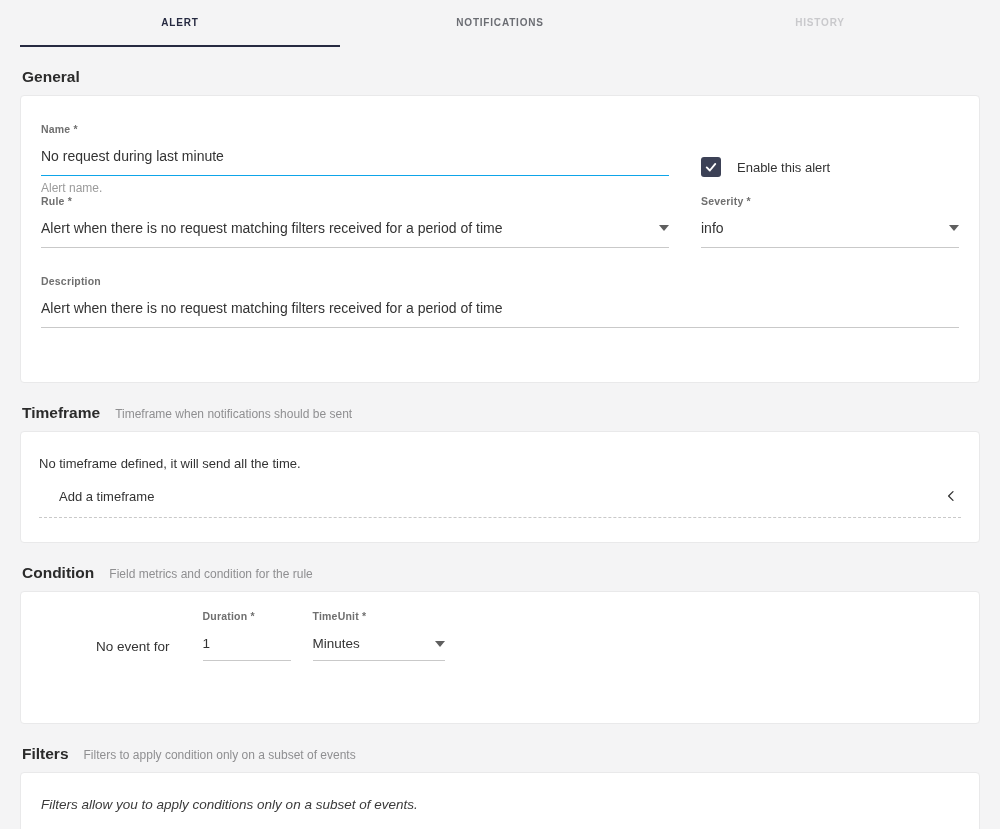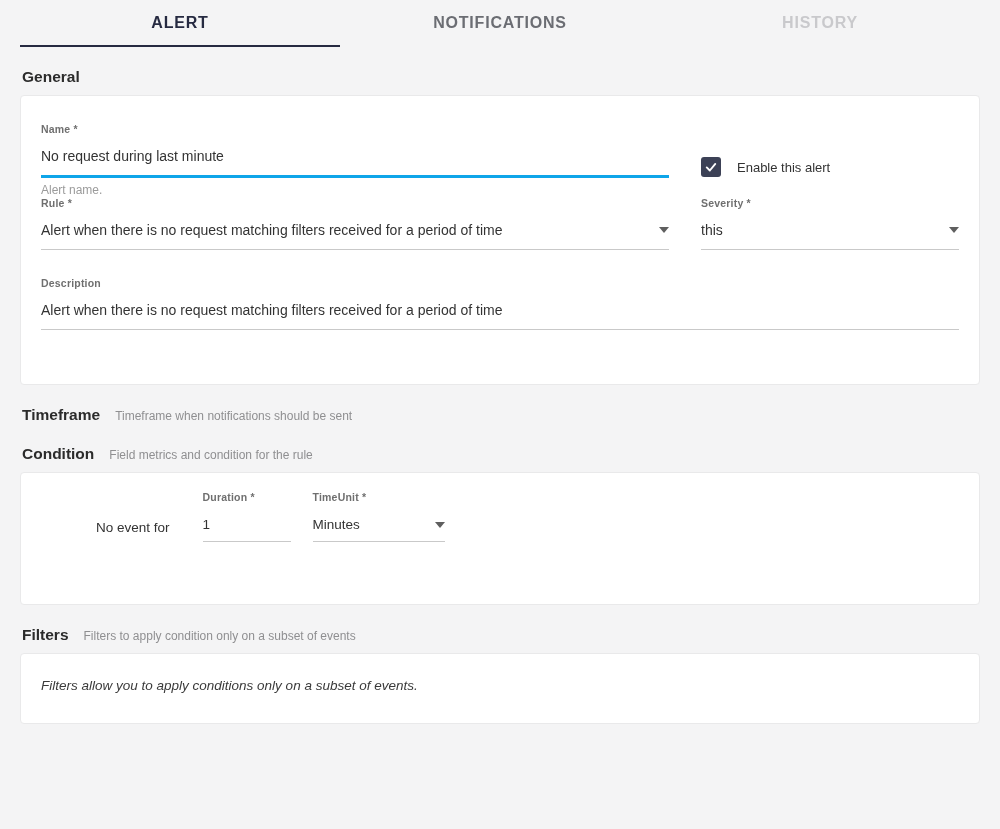--- a/index.html
+++ b/index.html
@@ -13,21 +13,21 @@
     overflow: hidden;
   }
   .page { width: 1000px; padding: 0 20px; }
 
   
   .tabbar { display: flex; height: 47px; }
   .tab {
     flex: 1;
     text-align: center;
     line-height: 45px;
-    font-size: 16px;
+    font-size: 10px;
     font-weight: bold;
     letter-spacing: 0.8px;
     color: #6b6d73;
     cursor: pointer;
     border-bottom: 2px solid transparent;
     text-transform: uppercase;
   }
   .tab.active { color: #262a41; border-bottom-color: #262a41; }
   .tab.disabled { color: #c9c9cc; }
 
@@ -56,21 +56,21 @@
     display: block;
     width: 100%;
     border: none;
     outline: none;
     background: transparent;
     font-family: inherit;
     font-size: 14px;
     color: #333;
     padding: 0 0 11px 0;
   }
-  .u-dark  { border-bottom: 3px solid #0ea5e9; }
+  .u-dark  { border-bottom: 1px solid #0ea5e9; }
   .u-light { border-bottom: 1px solid #c9c9c9; }
   .helper { font-size: 12px; color: #9b9b9b; margin-top: 5px; }
 
   .select {
     display: flex;
     align-items: center;
     justify-content: space-between;
     padding-bottom: 11px;
     font-size: 14px;
     color: #333;
@@ -173,37 +173,49 @@
       <div class="col-main">
         <div class="field-label">Rule *</div>
         <div class="select u-light">
           <span>Alert when there is no request matching filters received for a period of time</span>
           <span class="caret"></span>
         </div>
       </div>
       <div class="col-side">
         <div class="field-label">Severity *</div>
         <div class="select u-light">
-          <span>this</span>
+          <span>info</span>
           <span class="caret"></span>
         </div>
       </div>
     </div>
 
     <div class="row-desc">
       <div class="field-label">Description</div>
       <input class="text-input u-light" type="text" value="Alert when there is no request matching filters received for a period of time" style="">
     </div>
   </div>
 
   <div class="section-head">
     <h2>Timeframe</h2>
     <span class="sub">Timeframe when notifications should be sent</span>
   </div>
 
+  <div class="card tf-card">
+    <div class="tf-message">No timeframe defined, it will send all the time.</div>
+    <div class="tf-add-row">
+      <span class="tf-add-label">Add a timeframe</span>
+      <span class="chev-icon">
+        <svg width="16" height="16" viewBox="0 0 20 20">
+          <polyline points="12.5,4.5 7,10 12.5,15.5" fill="none" stroke="#333333" stroke-width="1.6" stroke-linecap="round" stroke-linejoin="round"></polyline>
+        </svg>
+      </span>
+    </div>
+    <div class="spacer"></div>
+  </div>
 
   <div class="section-head">
     <h2>Condition</h2>
     <span class="sub">Field metrics and condition for the rule</span>
   </div>
 
   <div class="card cond-card">
     <div class="cond-row">
       <div class="cond-left">No event for</div>
       <div class="cond-field cond-duration">

